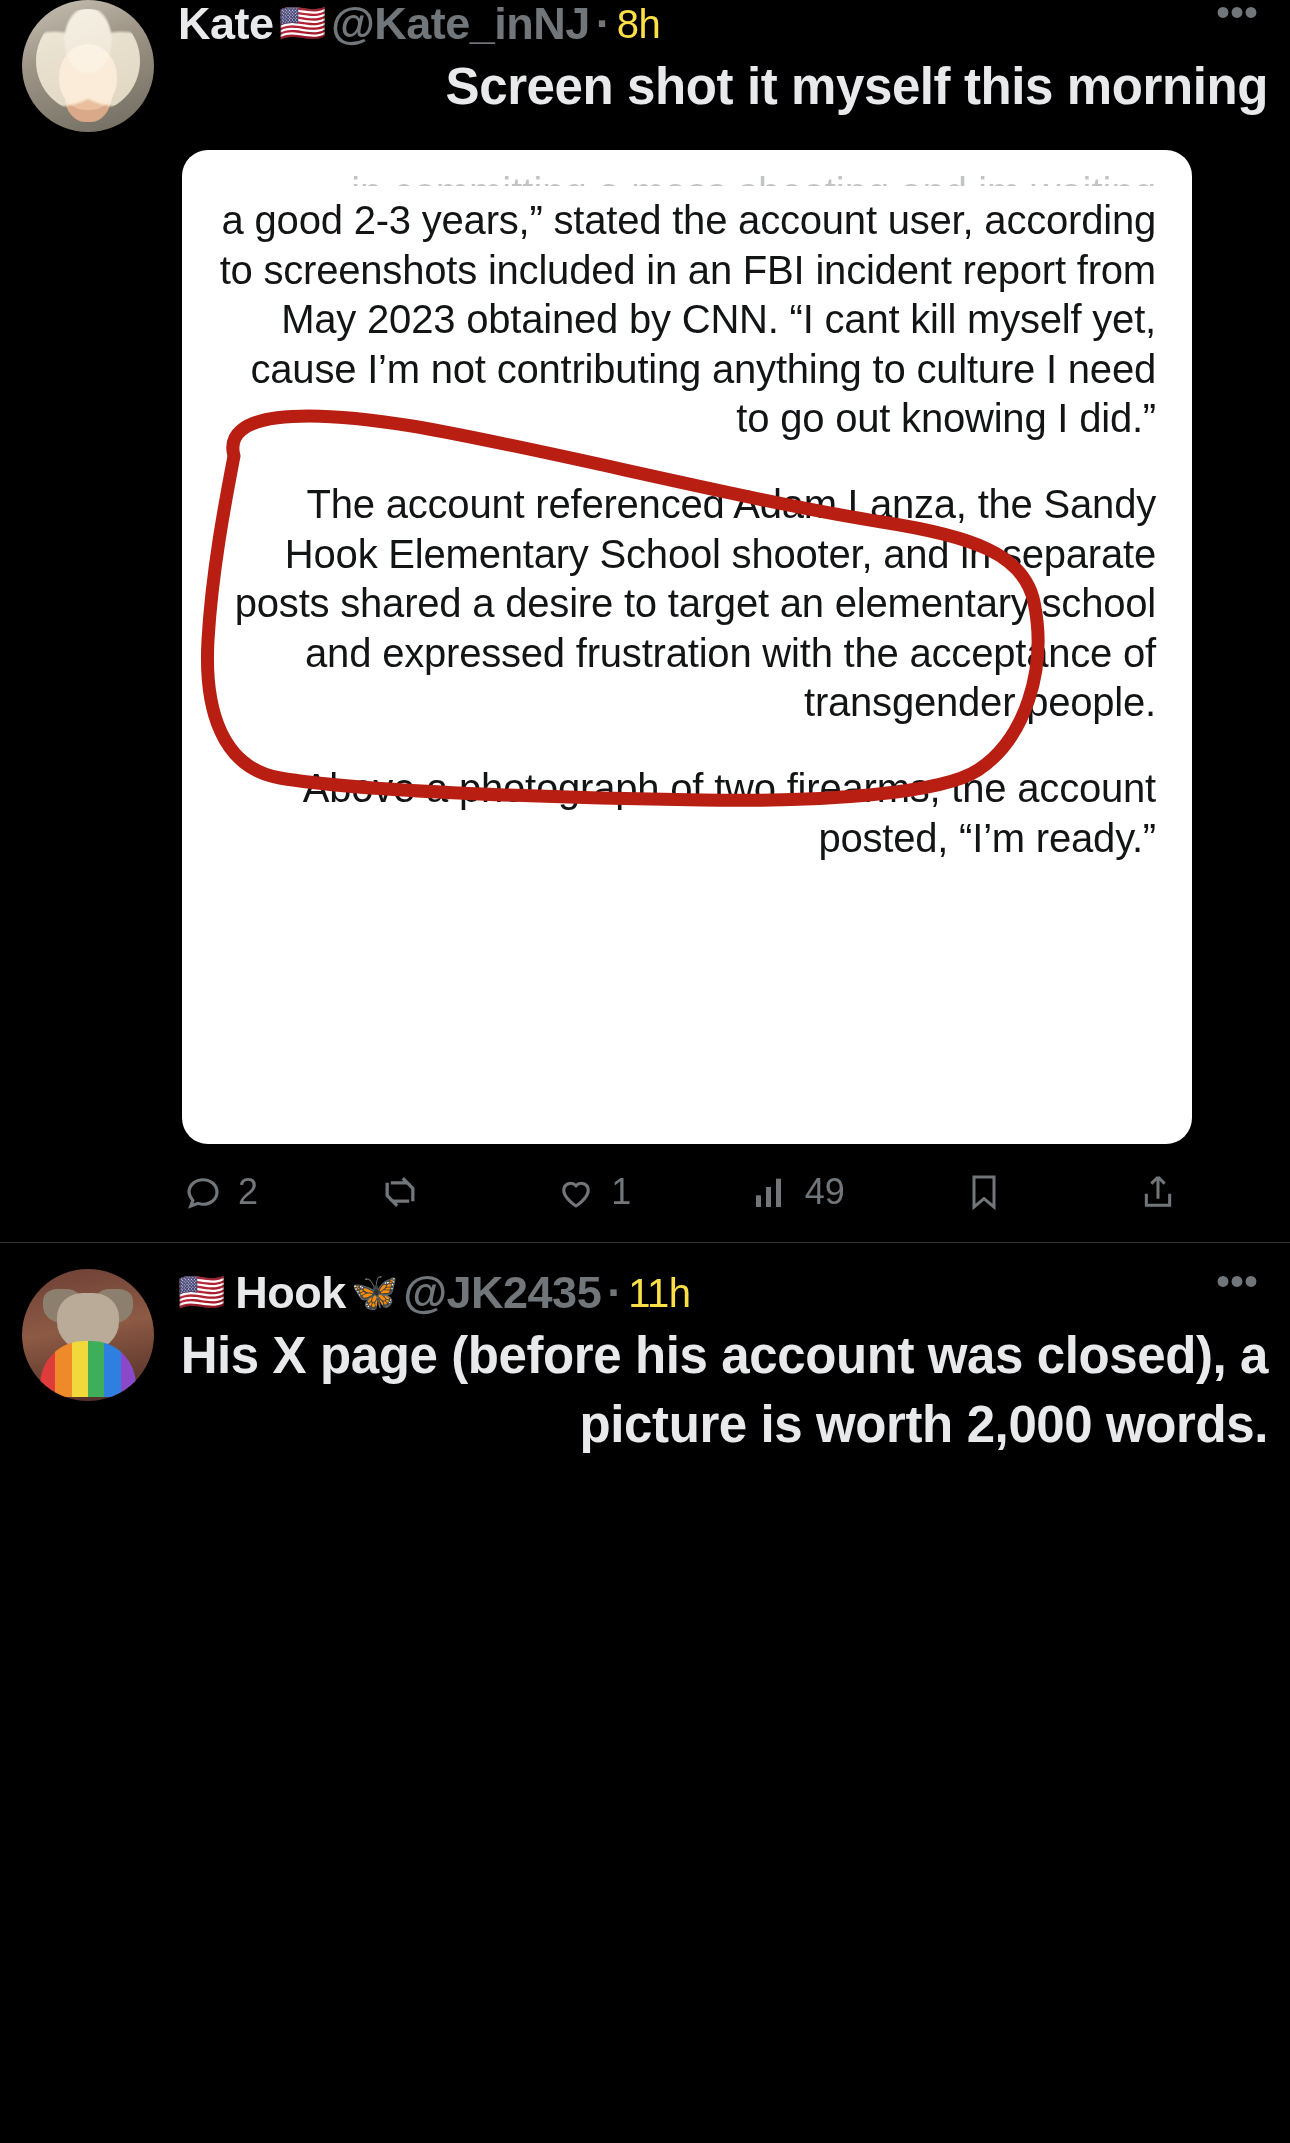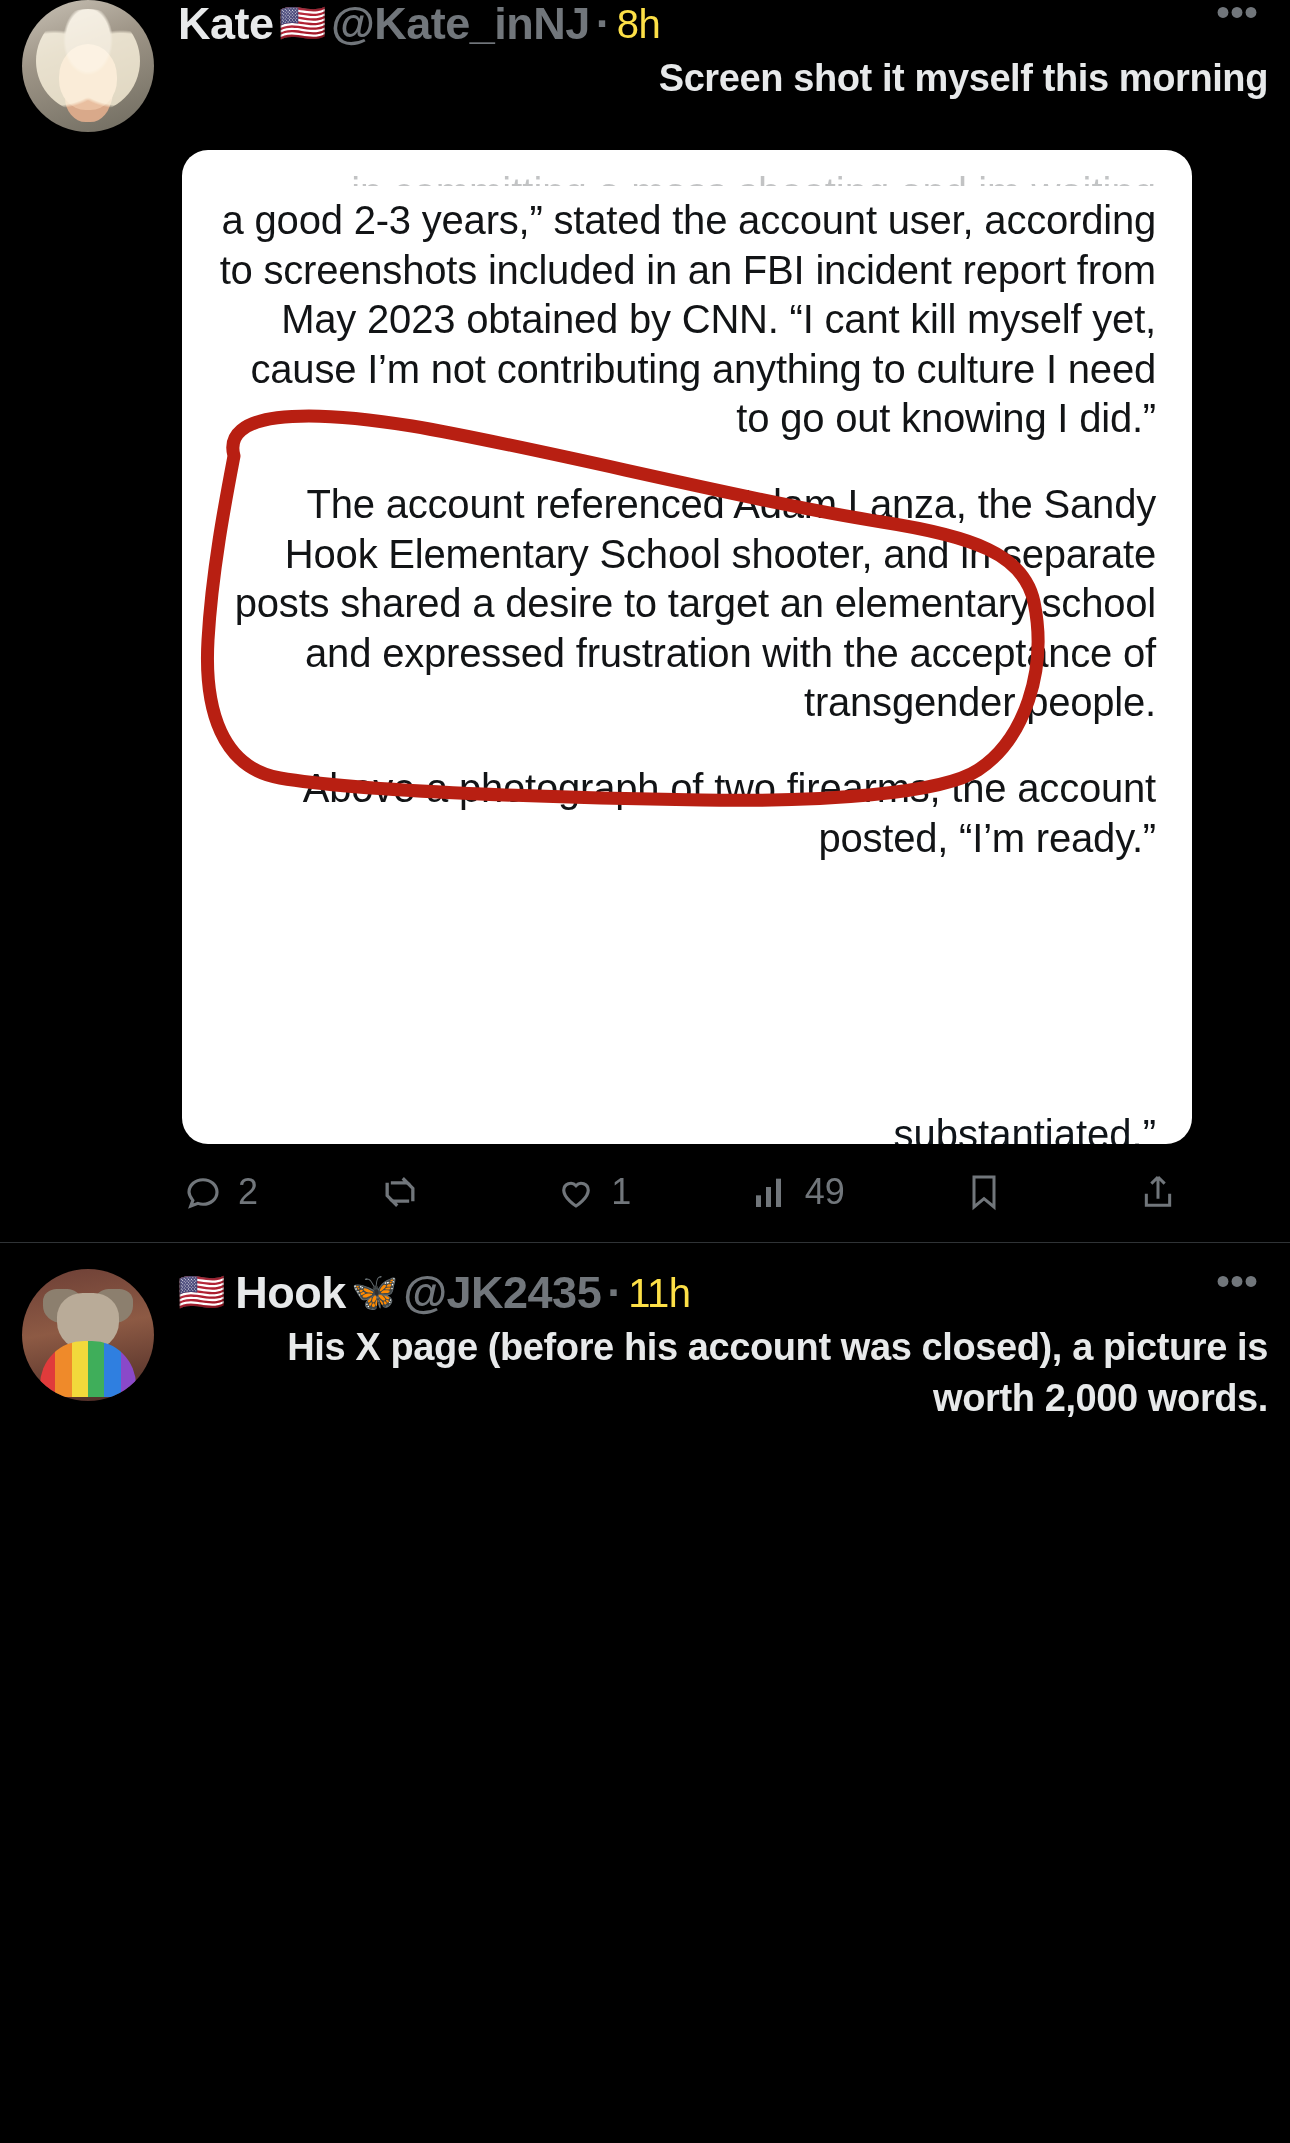--- a/index.html
+++ b/index.html
@@ -137,21 +137,21 @@
   .more {
     margin-left: auto;
     color: #71767b;
     font-size: 40px;
     line-height: 0.6;
     padding: 0 10px 0 24px;
     flex: 0 0 auto;
     align-self: flex-start;
   }
   .tweet-text {
-    font-size: 38px;
+    font-size: 51px;
     font-weight: 700;
     line-height: 1.34;
     letter-spacing: -0.4px;
     color: #e7e9ea;
     margin-top: 6px;
   }
 
   
   .card-wrap {
     position: relative;
@@ -251,21 +251,20 @@
         <div class="tweet-text">Screen shot it myself this morning</div>
       </div>
     </div>
 
     <div class="card-wrap">
       <div class="card">
         <div class="clip-top">in committing a mass shooting and im waiting</div>
         <p>a good 2-3 years,” stated the account user, according to screenshots included in an FBI incident report from May 2023 obtained by CNN. “I cant kill myself yet, cause I’m not contributing anything to culture I need to go out knowing I did.”</p>
         <p>The account referenced Adam Lanza, the Sandy Hook Elementary School shooter, and in separate posts shared a desire to target an elementary school and expressed frustration with the acceptance of transgender people.</p>
         <p>Above a photograph of two firearms, the account posted, “I’m ready.”</p>
-        <div class="clip-bottom">substantiated.”</div>
       </div>
 
       <svg class="annotation" viewBox="0 0 1010 994">
         <path d="M52 306 C 40 262, 120 258, 230 276
                  C 360 298, 560 350, 700 372
                  C 790 386, 842 404, 852 452
                  C 866 520, 842 590, 796 620
                  C 760 644, 640 652, 520 650
                  C 380 648, 180 642, 98 628
                  C 40 618, 22 560, 26 490

